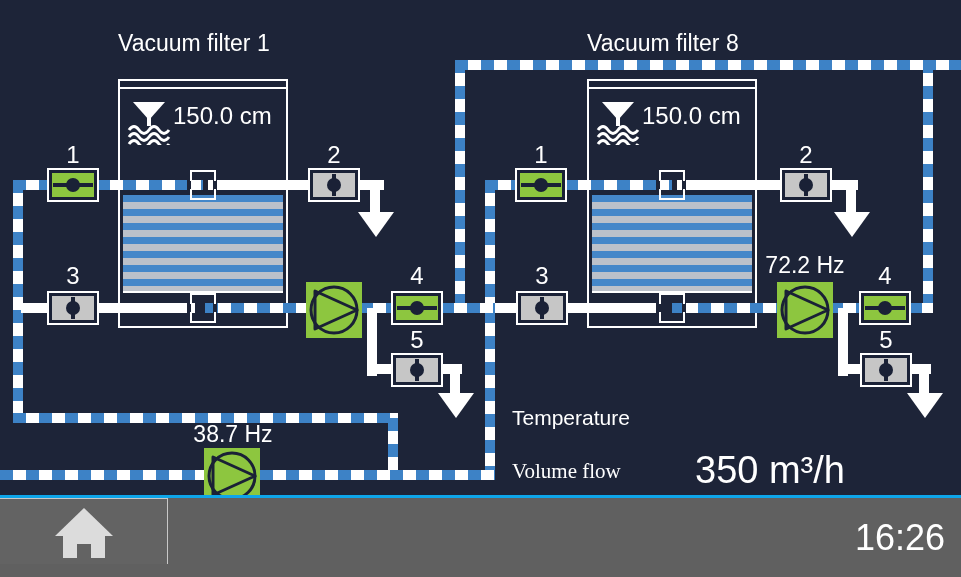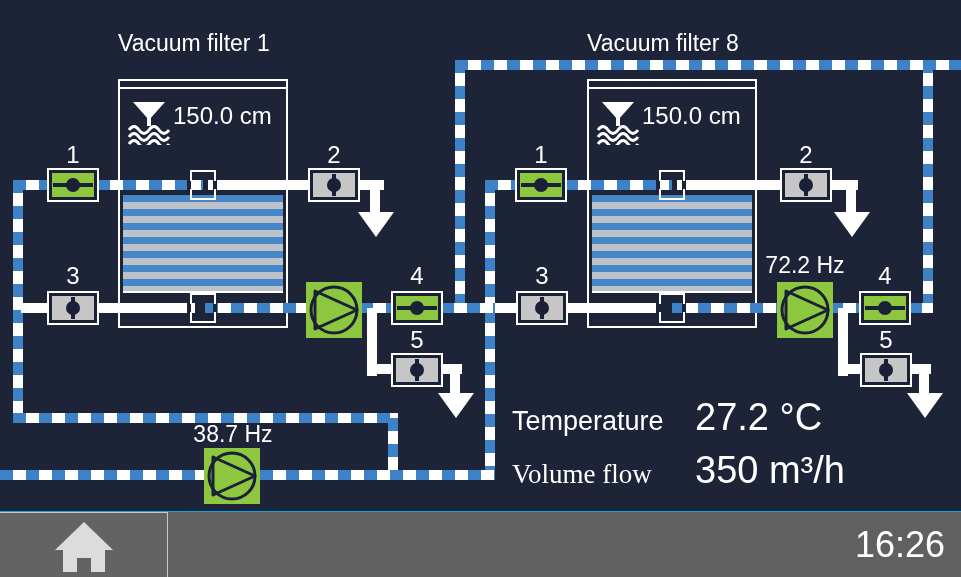--- a/index.html
+++ b/index.html
@@ -49,26 +49,26 @@
   .valve .dot   { position:absolute; left:50%; top:50%; width:14px; height:14px; margin:-7px 0 0 -7px;
                   border-radius:50%; background:#1a2136; }
 
   
   .pump { position:absolute; width:56px; height:56px; background:#8dc63f; }
 
   
   .title  { position:absolute; width:170px; text-align:left; font-size:23px; }
   .num    { position:absolute; width:52px; text-align:center; font-size:24px; }
   .hz     { position:absolute; width:130px; text-align:center; font-size:23px; white-space:nowrap; }
-  .rd-lab { position:absolute; font-size:27px; }
+  .rd-lab { position:absolute; font-size:21px; }
   .rd-val { position:absolute; font-size:38px; }
 
   
-  #statusbar { position:absolute; left:0; bottom:0; width:961px; height:66px;
-               background:#606060; border-top:1px solid #0ea5e9; box-sizing:border-box; }
+  #statusbar { position:absolute; left:0; bottom:0; width:961px; height:82px;
+               background:#606060; border-top:3px solid #0ea5e9; box-sizing:border-box; }
   #home-btn  { position:absolute; left:0; top:0; width:168px; height:66px;
                background:#636363; border:1px solid #c8c8c8; border-left:none; border-bottom:none;
                box-sizing:border-box; display:flex; align-items:center; justify-content:center; cursor:pointer; }
   #clock     { position:absolute; right:16px; top:50%; transform:translateY(-50%); font-size:36px; }
 </style>
 </head>
 <body>
 
 <div id="screen">
 
@@ -237,21 +237,20 @@
   <div class="num" style="left:515px; top:141px;">1</div>
   <div class="num" style="left:780px; top:141px;">2</div>
   <div class="num" style="left:516px; top:262px;">3</div>
   <div class="num" style="left:859px; top:262px;">4</div>
   <div class="num" style="left:860px; top:326px;">5</div>
 
   <div class="hz" style="left:740px; top:252px;">72.2 Hz</div>
   <div class="hz" style="left:168px; top:421px;">38.7 Hz</div>
 
   <div class="rd-lab" style="left:512px; top:406px;">Temperature</div>
-  <div class="rd-val" style="left:695px; top:396px;">27.2 °C</div>
   <div class="rd-lab" style="left:512px; top:459px;font-family:Liberation Serif, serif;">Volume flow</div>
   <div class="rd-val" style="left:695px; top:449px;">350 m³/h</div>
 
   <div id="statusbar">
     <div id="home-btn">
       <svg width="60" height="52" viewBox="0 0 60 52">
         <polygon points="30,2 59,30 1,30" fill="#dcdcdc"></polygon>
         <rect x="9" y="27" width="42" height="25" fill="#dcdcdc"></rect>
         <rect x="23" y="38" width="14" height="14" fill="#636363"></rect>
       </svg>

